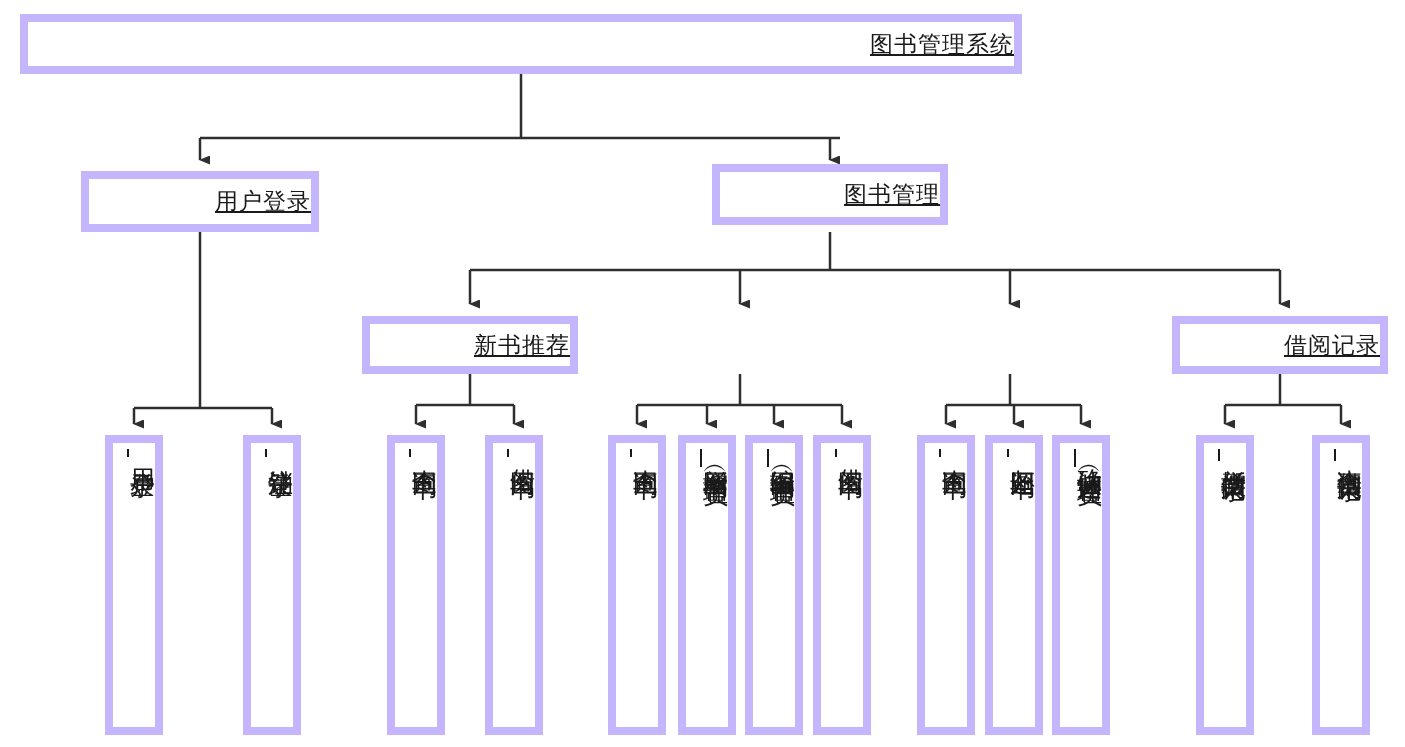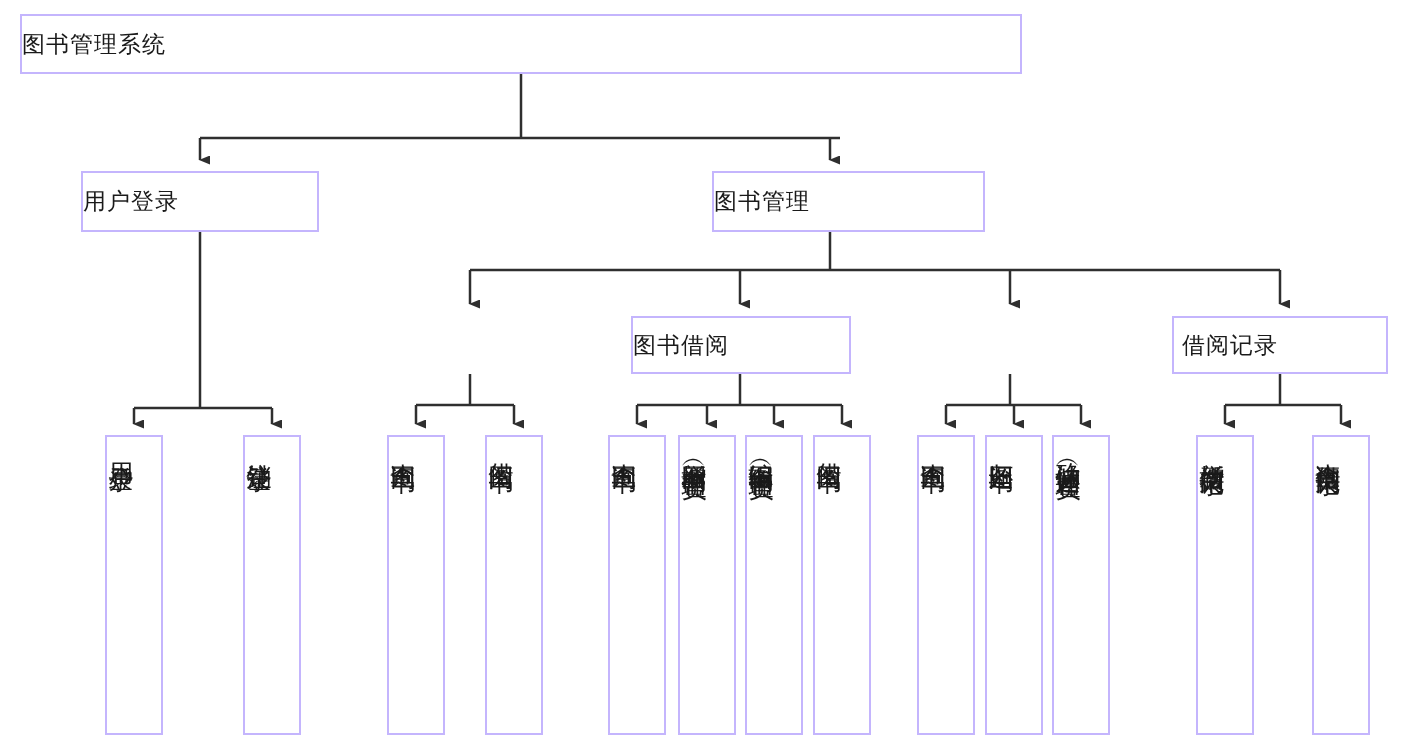--- a/index.html
+++ b/index.html
@@ -19,26 +19,27 @@
     position: absolute;
     left: 0;
     top: 0;
     width: 1405px;
     height: 747px;
     pointer-events: none;
   }
   .node {
     position: absolute;
     box-sizing: border-box;
-    border: 2px solid #c4b5fd;
+    border: 8px solid #c4b5fd;
     background: #ffffff;
     display: flex;
     align-items: center;
-    justify-content: flex-start;
+    justify-content: flex-end;
     color: #1a1a1a;
+    text-decoration: underline;
   }
   .node.h {
     
   }
   .node.h .label {
     font-size: 23px;
     line-height: 1;
     letter-spacing: 1px;
     white-space: nowrap;
   }
@@ -121,26 +122,26 @@
     </g>
   </svg>
 
   <div class="node h" style="left:20px; top:14px; width:1002px; height:60px;">
     <span class="label">图书管理系统</span>
   </div>
 
   <div class="node h" style="left:81px; top:171px; width:238px; height:61px;">
     <span class="label">用户登录</span>
   </div>
-  <div class="node h" style="left:712px; top:171px; width:273px; height:61px;">
+  <div class="node h" style="left:712px; top:164px; width:236px; height:61px;">
     <span class="label">图书管理</span>
   </div>
 
-  <div class="node h" style="left:631px; top:316px; width:220px; height:58px;">
-    <span class="label">图书借阅</span>
+  <div class="node h" style="left:362px; top:316px; width:216px; height:58px;">
+    <span class="label">新书推荐</span>
   </div>
   <div class="node h" style="left:1172px; top:316px; width:216px; height:58px;padding-left:8px;">
     <span class="label">借阅记录</span>
   </div>
 
   <div class="node v" style="left:105px; top:435px; width:58px; height:300px;">
     <span class="label">用户登录</span>
   </div>
   <div class="node v" style="left:243px; top:435px; width:58px; height:300px;">
     <span class="label">注销登录</span>

